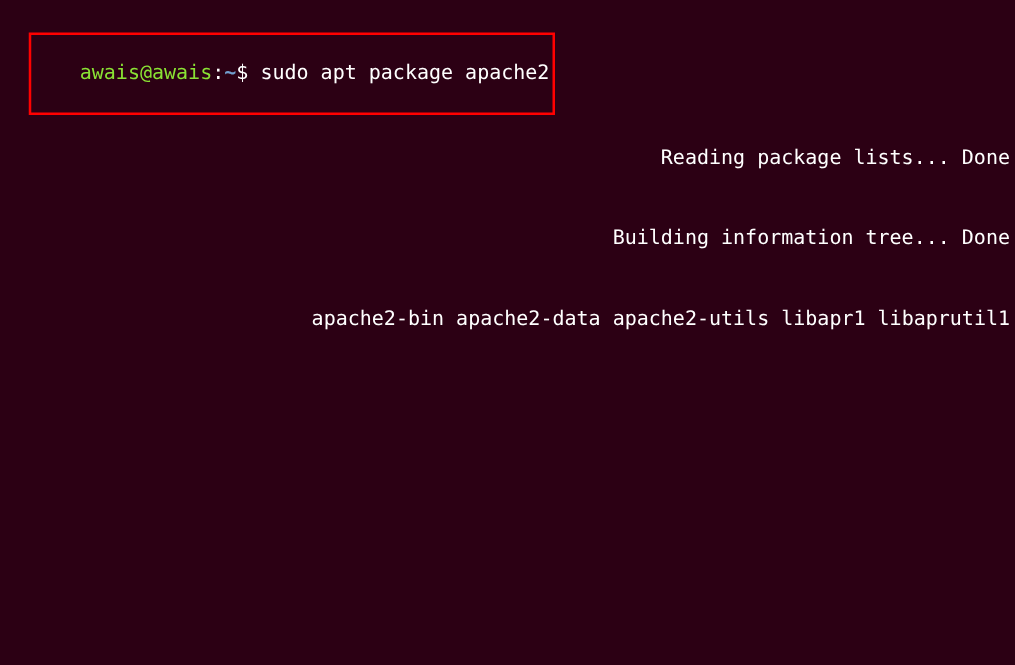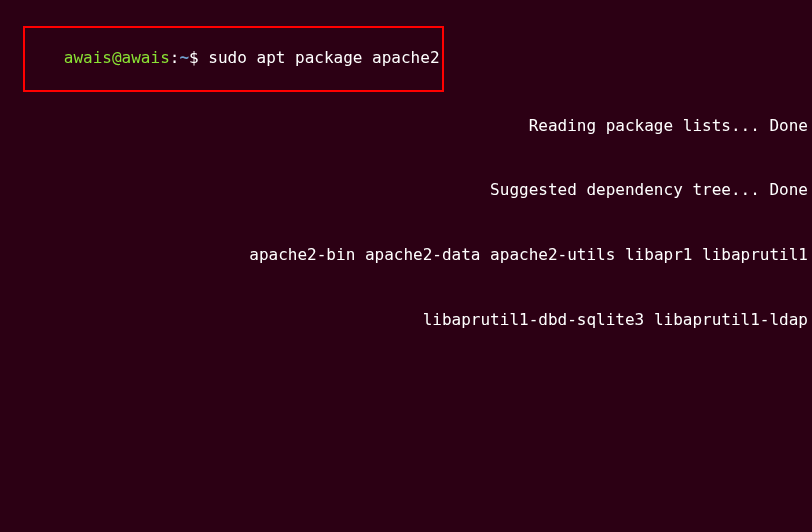--- a/index.html
+++ b/index.html
@@ -37,23 +37,22 @@
   .out { color: #ffffff; text-align: right; }
 </style>
 </head>
 <body>
 
 <div class="terminal">
   <span class="prompt-line">
     <span class="prompt-user">awais@awais</span><span class="prompt-sep">:</span><span class="prompt-path">~</span><span class="prompt-dollar">$</span> <span class="cmd">sudo apt package apache2</span>
   </span>
   <div class="out">Reading package lists... Done</div>
-  <div class="out">Suggested dependency tree... Done</div>
+  <div class="out">Building information tree... Done</div>
   <div class="out">  apache2-bin apache2-data apache2-utils libapr1 libaprutil1</div>
-  <div class="out">  libaprutil1-dbd-sqlite3 libaprutil1-ldap</div>
   
   
   
   
   
   
   
   
   
   

